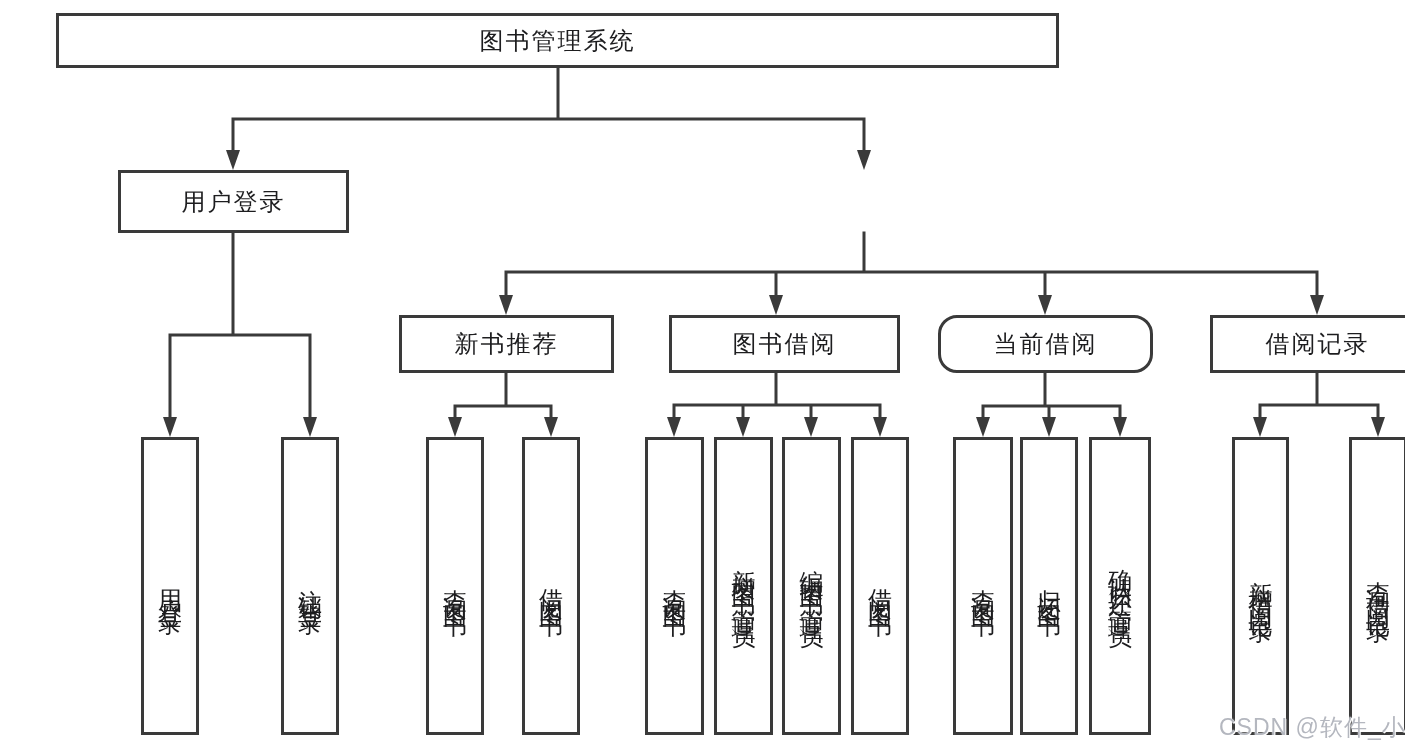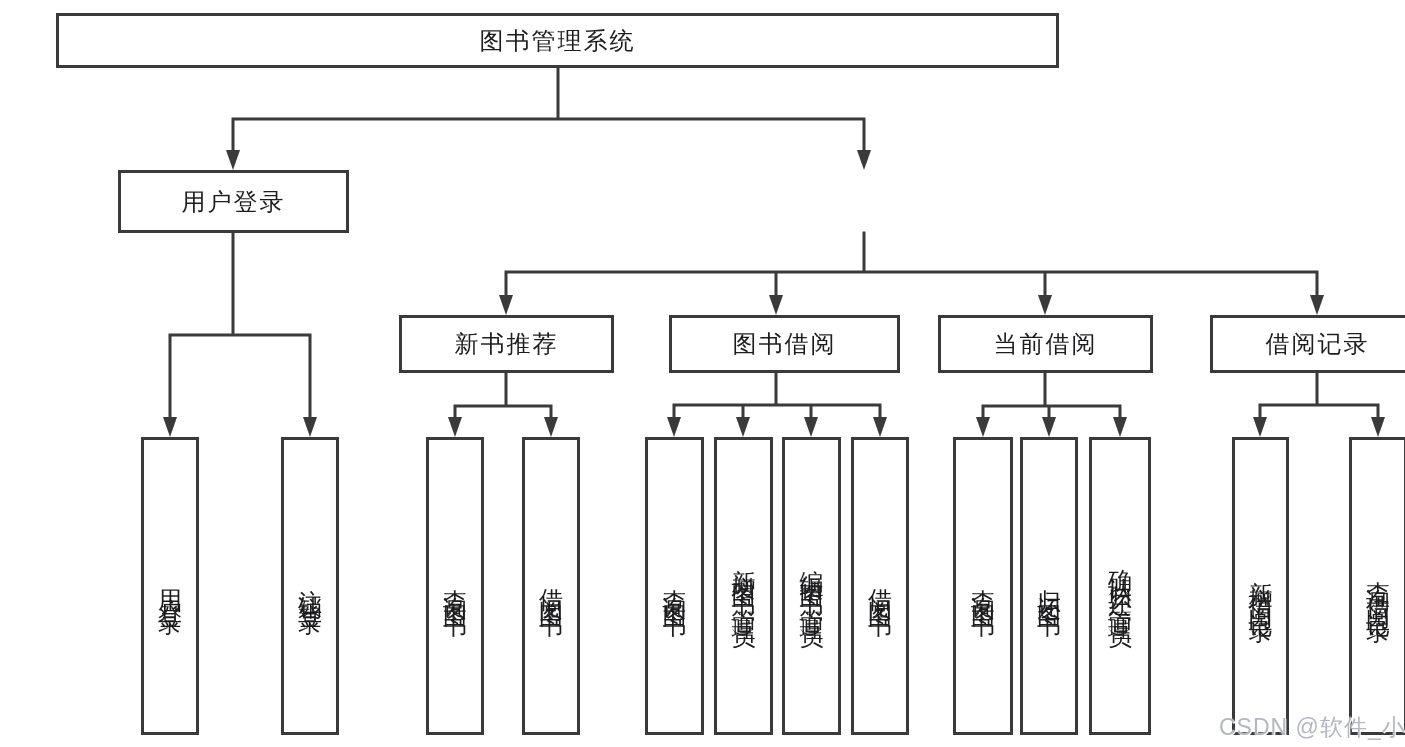--- a/index.html
+++ b/index.html
@@ -97,21 +97,21 @@
       <polygon points="1335,417 1349,417 1342,437"></polygon>
     </g>
   </svg>
 
   <div class="box h-box" style="left:20px; top:13px; width:1003px; height:55px;">图书管理系统</div>
 
   <div class="box h-box" style="left:82px; top:170px; width:231px; height:63px;">用户登录</div>
 
   <div class="box h-box" style="left:363px; top:315px; width:215px; height:58px;">新书推荐</div>
   <div class="box h-box" style="left:633px; top:315px; width:231px; height:58px;">图书借阅</div>
-  <div class="box h-box" style="left:902px; top:315px; width:215px; height:58px;">当前借阅</div>
+  <div class="box h-box" style="left:902px; top:315px; width:215px; height:58px;border-radius:19px;">当前借阅</div>
   <div class="box h-box" style="left:1174px; top:315px; width:215px; height:58px;">借阅记录</div>
 
   <div class="box v-box" style="left:105px; width:58px;">用户登录</div>
   <div class="box v-box" style="left:245px; width:58px;">注销登录</div>
 
   <div class="box v-box" style="left:390px; width:58px;">查询图书</div>
   <div class="box v-box" style="left:486px; width:58px;">借阅图书</div>
 
   <div class="box v-box" style="left:609px; width:59px;">查询图书</div>
   <div class="box v-box" style="left:678px; width:59px;">新增图书（管理员）</div>

